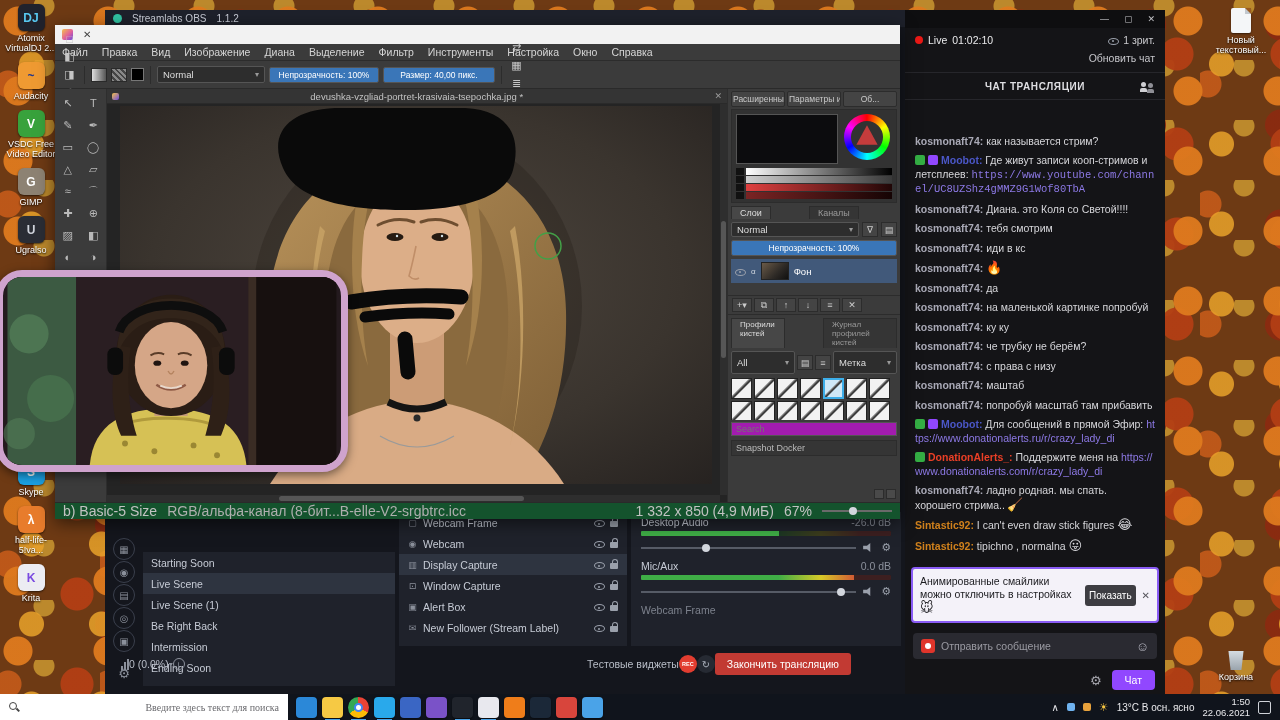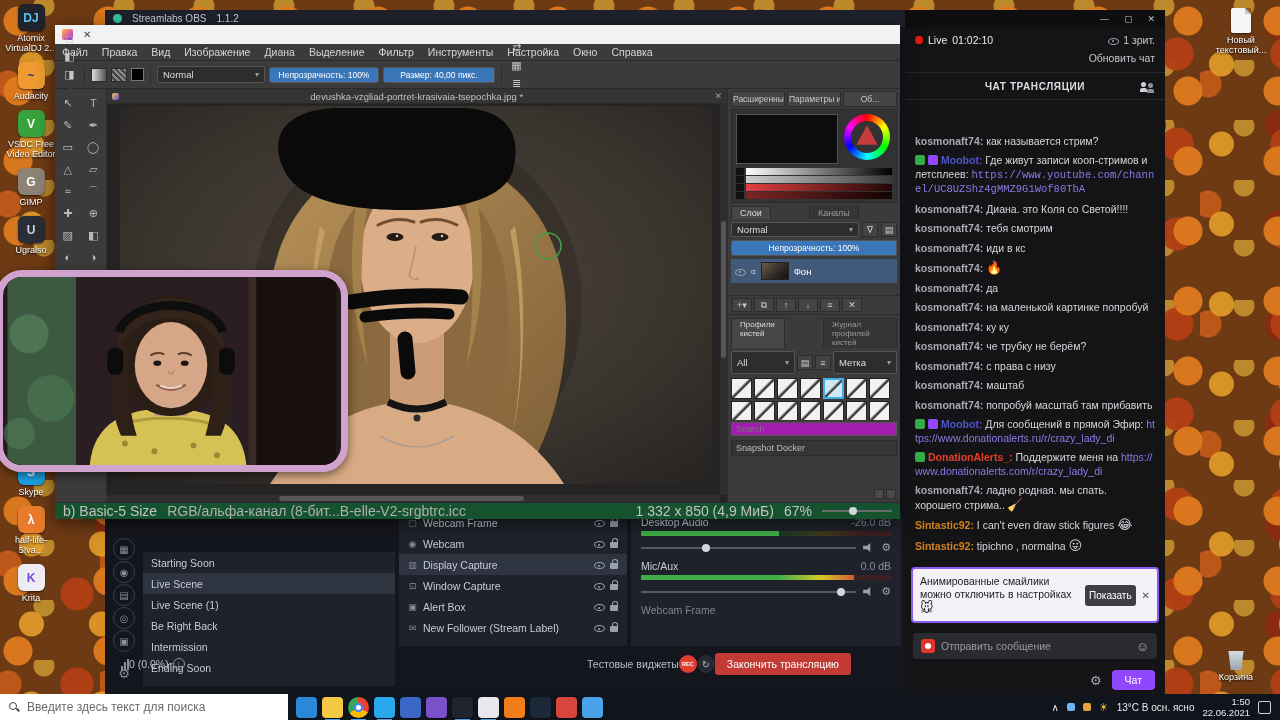--- a/index.html
+++ b/index.html
@@ -215,21 +215,21 @@
   .c-bottom { height:30px; display:flex; align-items:center; justify-content:flex-end; gap:10px; padding:0 10px; }
   .c-gear { color:#a8a8b0; font-size:13px; }
   .c-chatbtn { background:#9147ff; color:#fff; font-size:10.5px; padding:4px 13px; border-radius:4px; }
   
   #taskbar { position:absolute; left:0; right:0; bottom:0; height:26px; background:#10141c; display:flex;
              align-items:stretch; z-index:50; }
   .tb-search { width:288px; background:#fff; display:flex; align-items:center; gap:7px; padding:0 9px; }
   .i-search { width:11px; height:11px; position:relative; flex:none; }
   .i-search::before { content:""; position:absolute; left:0; top:0; width:6px; height:6px; border:1.5px solid #444; border-radius:50%; }
   .i-search::after { content:""; position:absolute; left:7px; top:7px; width:4px; height:1.5px; background:#444; transform:rotate(45deg); }
-  .tb-input { flex:1; border:none; outline:none; font-size:12px; color:#444; font-family:Liberation Sans, sans-serif; background:transparent; }
+  .tb-input { flex:1; border:none; outline:none; font-size:10px; color:#444; font-family:Liberation Serif, serif; background:transparent;text-align:right; }
   .tb-input::placeholder { color:#6a6a6e; }
   #tb-apps { display:flex; align-items:center; gap:5px; padding:0 8px; }
   .tb-app { width:21px; height:21px; border-radius:4px; position:relative; box-shadow:0 1px 2px rgba(0,0,0,.5); }
   .tb-app.run::after { content:""; position:absolute; left:3px; right:3px; bottom:-3px; height:2px; background:#4aa3e8; }
   .tb-app .cdot { position:absolute; inset:6px; border-radius:50%; background:#fff; border:2px solid #4285f4; }
   .tb-tray { margin-left:auto; display:flex; align-items:center; gap:8px; padding:0 9px; color:#e9e9ec; font-size:10px; }
   .tray-dot { width:8px; height:8px; border-radius:2px; }
   .sun { color:#f5c542; font-size:11px; }
   .clock { text-align:right; font-size:9.5px; line-height:11px; }
   .notif { width:13px; height:13px; border:1px solid #cfd2d8; border-radius:2px; }

